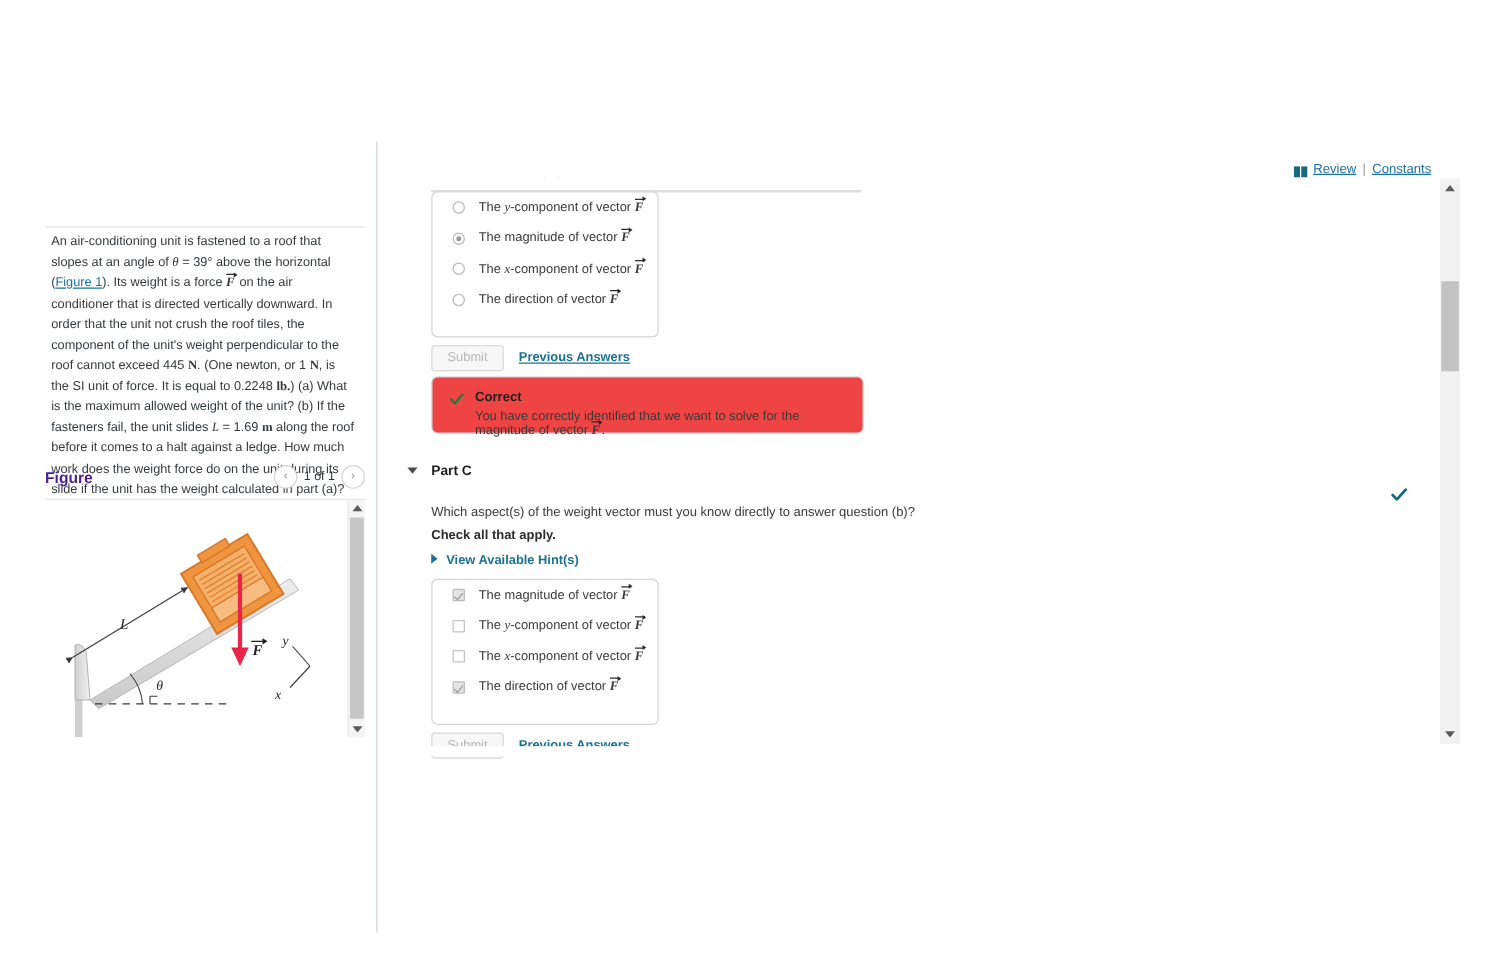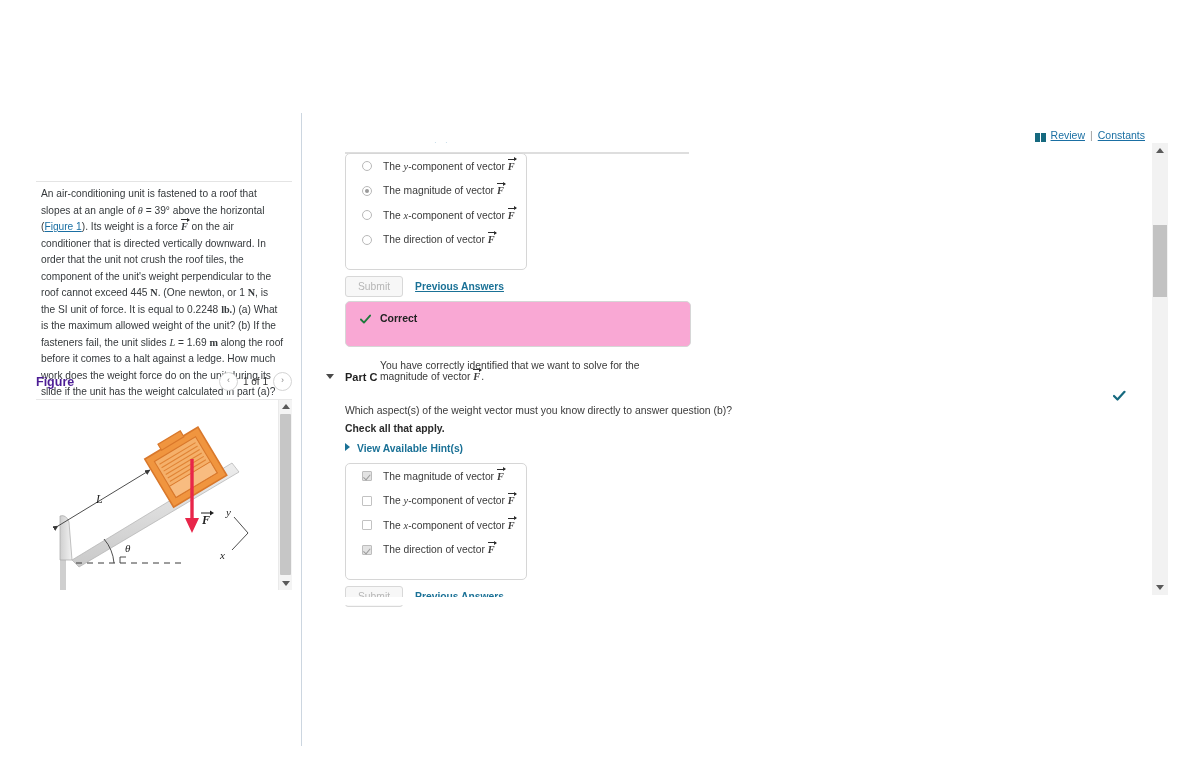--- a/index.html
+++ b/index.html
@@ -88,25 +88,25 @@
 
   .btn-row{position:absolute;display:flex;align-items:center;gap:12px;}
   .submit-btn{
     border:1px solid #d8d8d8;background:#f7f7f7;color:#b6b6b6;border-radius:3px;
     font-size:10.3px;padding:4px 12px;
   }
   .prev-ans{color:#1a7196;font-size:10.3px;font-weight:bold;text-decoration:underline;}
 
   #feedback-box{
     position:absolute;left:345px;top:301px;width:344px;height:44px;
-    background:#f9a8d4;border:1px solid #d6d6d6;border-radius:5px;
+    background:#ef4444;border:1px solid #d6d6d6;border-radius:5px;
   }
   #feedback-check{position:absolute;left:14px;top:12px;width:11px;height:11px;}
   #feedback-title{position:absolute;left:34px;top:10px;font-size:10.5px;font-weight:bold;color:#222;}
-  #feedback-body{position:absolute;left:34px;top:26px;font-size:10.3px;color:#3a3a3a;margin-top:32px;}
+  #feedback-body{position:absolute;left:34px;top:26px;font-size:10.3px;color:#3a3a3a;}
 
   #partc-caret{position:absolute;left:326px;top:374px;width:0;height:0;
     border-left:4.5px solid transparent;border-right:4.5px solid transparent;border-top:5px solid #4a4a4a;}
   #partc-title{position:absolute;left:345px;top:371px;font-size:11px;font-weight:bold;color:#1f1f1f;}
   #partc-status{position:absolute;left:1113px;top:390px;width:13px;height:12px;}
 
   #partc-question{position:absolute;left:345px;top:405px;font-size:10.4px;color:#3a3a3a;}
   #partc-instr{position:absolute;left:345px;top:423px;font-size:10.4px;font-weight:bold;color:#2b2b2b;}
   #hints-link{position:absolute;left:345px;top:443px;display:flex;gap:7px;}
   #hints-caret{width:0;height:0;border-top:4px solid transparent;border-bottom:4px solid transparent;border-left:5px solid #1a7196;}

